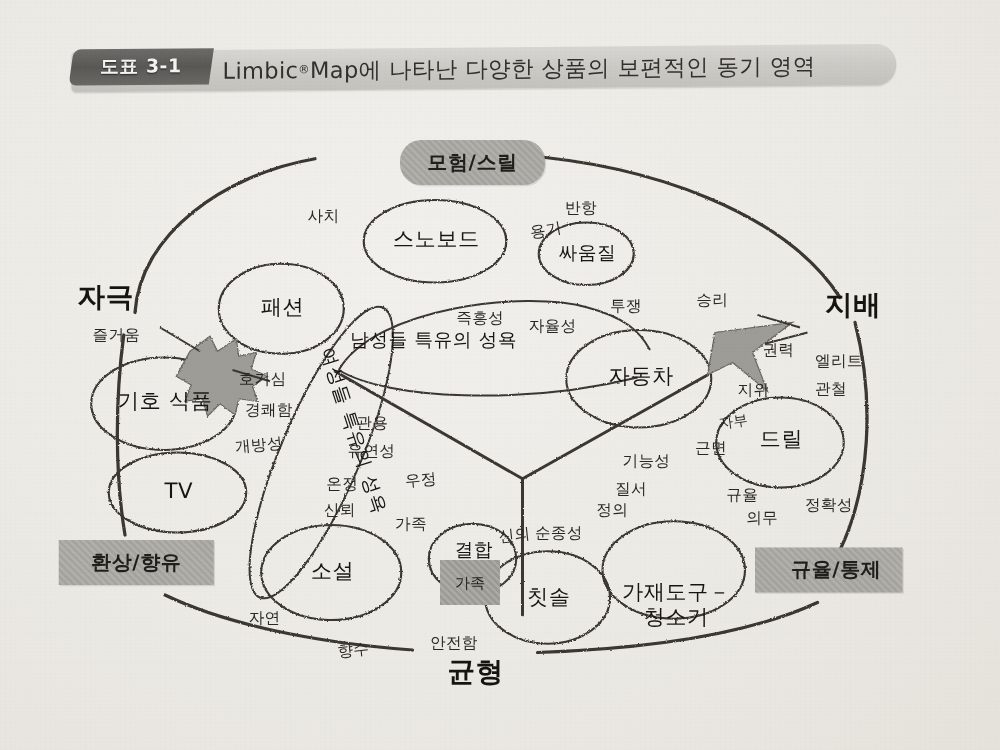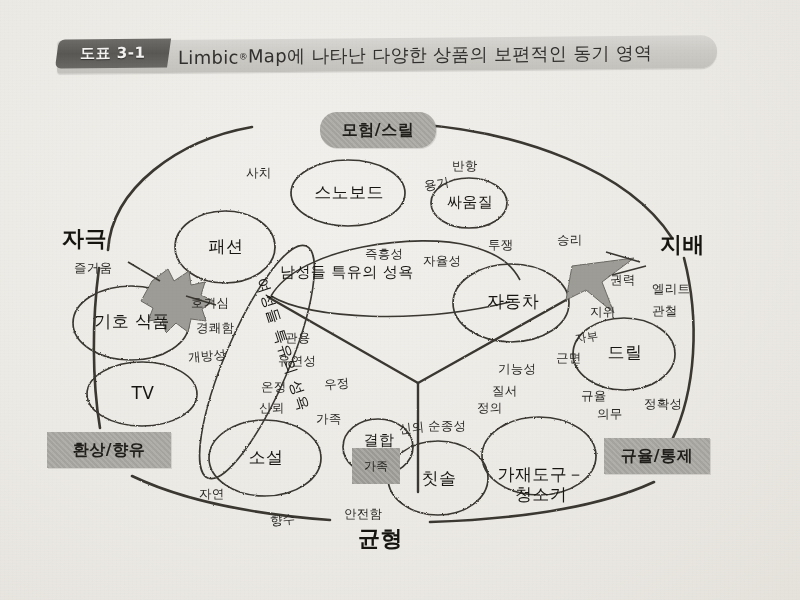--- a/index.html
+++ b/index.html
@@ -195,21 +195,21 @@
 <div class="lbl quad" style="left:62px;top:228px;">자극</div>
 <div class="lbl quad" style="left:660px;top:234px;">지배</div>
 <div class="lbl quad" style="left:358px;top:528px;">균형</div>
 
 <div class="boxlbl" style="left:320px;top:112px;width:116px;height:36px;border-radius:17px;">
   <span>모험/스릴</span>
 </div>
 <div class="boxlbl" style="left:47px;top:432px;width:124px;height:36px;">
   <span>환상/향유</span>
 </div>
-<div class="boxlbl" style="left:604px;top:438px;width:106px;height:36px;">
+<div class="boxlbl" style="left:604px;top:438px;width:106px;height:36px;padding-left:12px;">
   <span>규율/통제</span>
 </div>
 
 <div class="tinybox" style="left:352px;top:448px;width:48px;height:36px;">
   <span>가족</span>
 </div>
 
 <div class="lbl center-label" style="left:280px;top:265px;text-align:center;">남성들 특유의 성욕</div>
 
 <div class="lbl rot" style="left:268px;top:276px;transform:rotate(72deg);">여성들 특유의 성욕</div>

